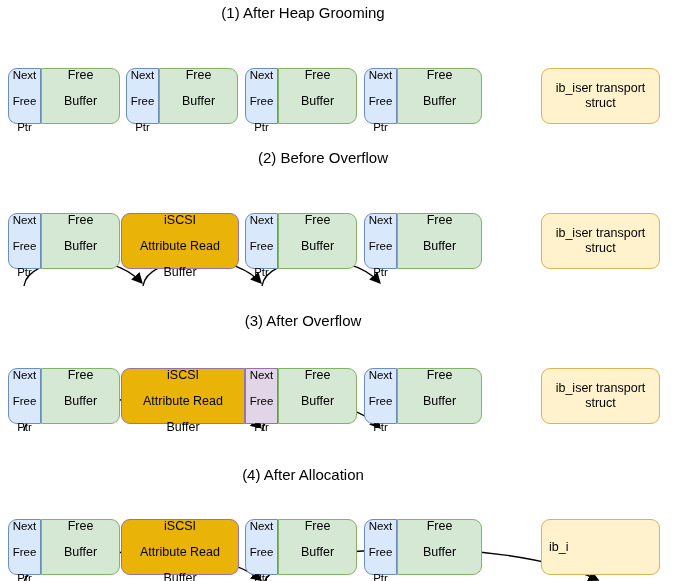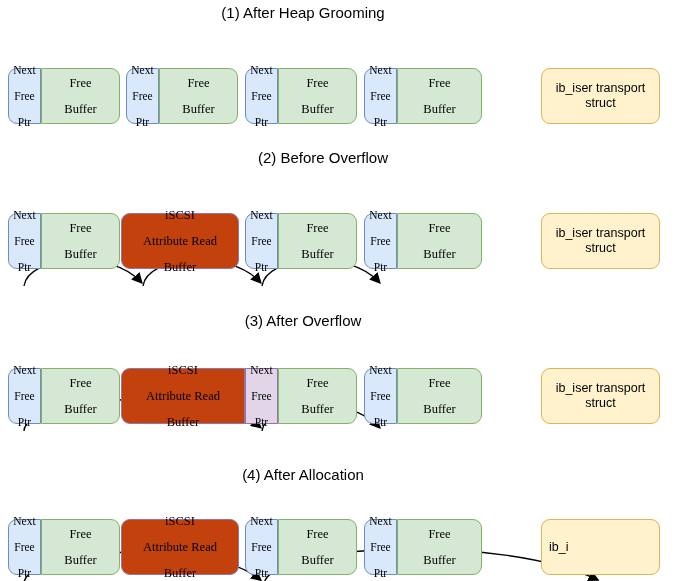--- a/index.html
+++ b/index.html
@@ -29,45 +29,44 @@
     color: #000000;
     white-space: nowrap;
   }
   .heap-row {
     position: absolute;
   }
   .seg {
     position: absolute;
     box-sizing: border-box;
     display: flex;
-    align-items: center;
+    align-items: flex-start;
     justify-content: center;
     text-align: center;
     font-size: 11.5px;
     line-height: 13px;
     border-width: 1px;
     border-style: solid;
-    font-family: Liberation Serif, serif;
   }
   .seg span {
     display: block;
     padding: 0 2px;
   }
   .seg-ptr {
     background: #dae8fc;
     border-color: #6c8ebf;
     font-size: 11.5px;
   }
   .seg-buf {
     background: #d5e8d4;
     border-color: #82b366;
     font-size: 12.5px;
   }
   .seg-iscsi {
-    background: #c2410c;
+    background: #eab308;
     border-color: #9673a6;
     font-size: 12.5px;
   }
   .seg-ptr-overwritten {
     background: #e1d5e7;
     border-color: #9673a6;
     font-size: 11.5px;
   }
   .round-l {
     border-top-left-radius: 9px;

